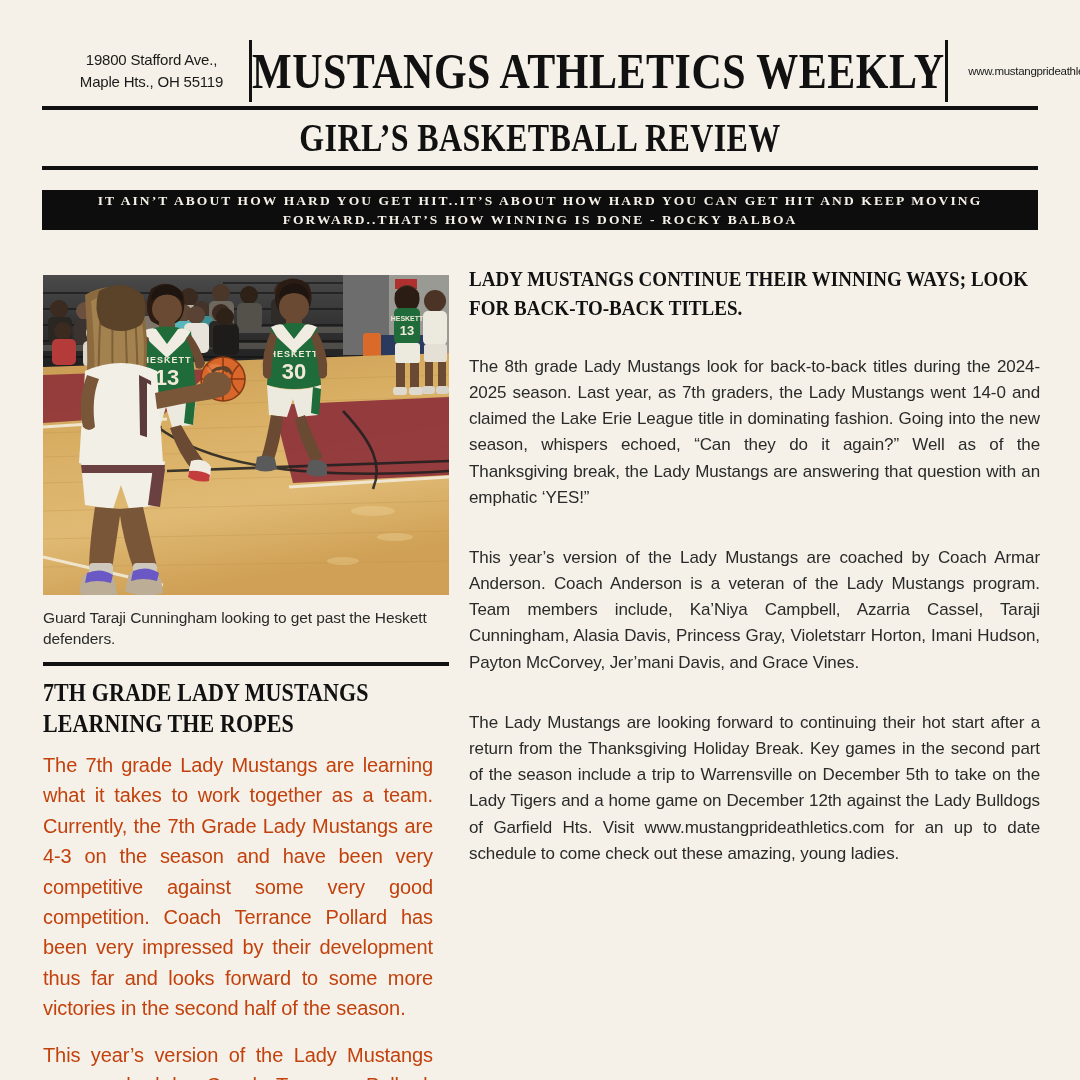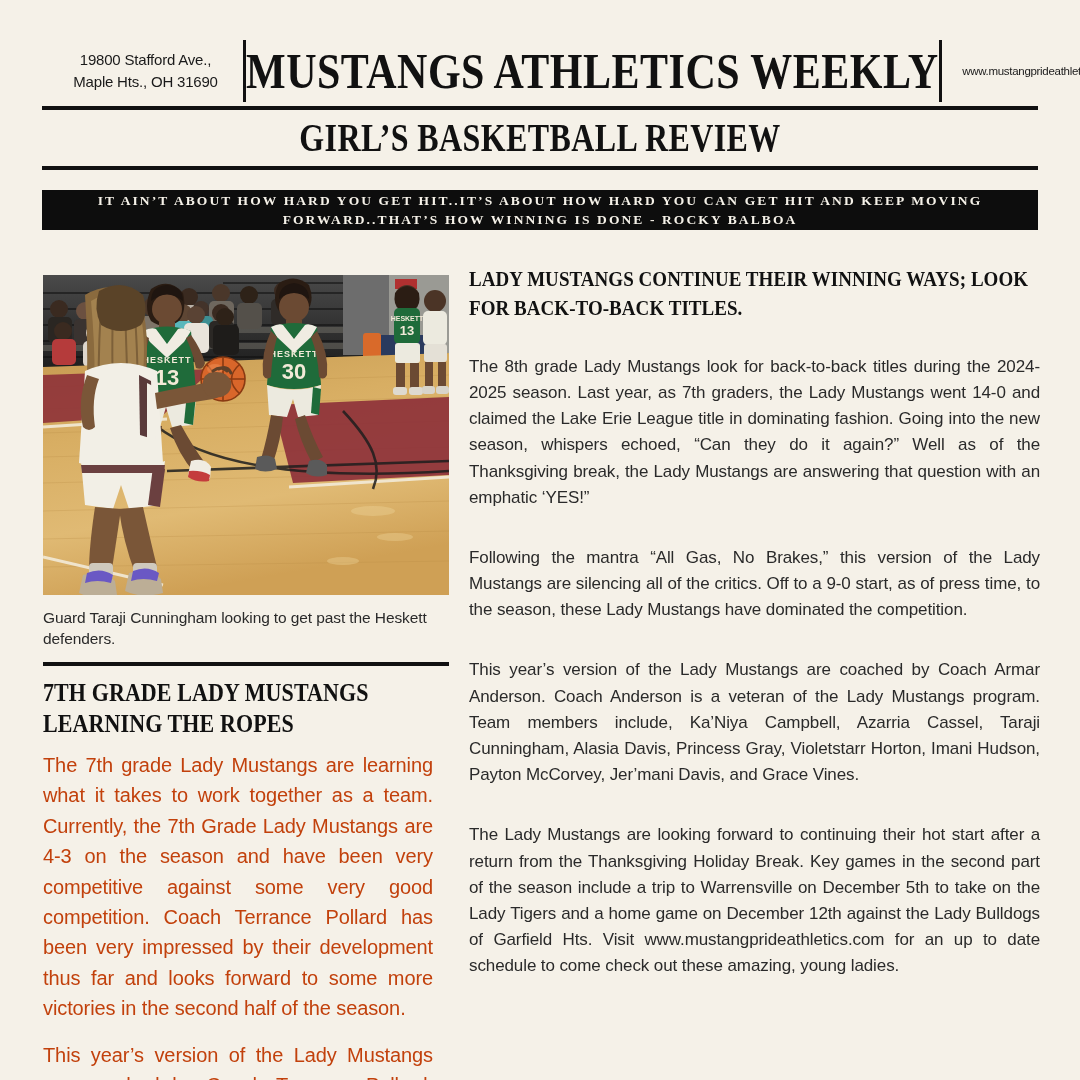--- a/index.html
+++ b/index.html
@@ -19,21 +19,21 @@
     position: relative;
     width: 1080px;
     height: 1080px;
     background: #f5f1e8;
     box-sizing: border-box;
   }
 
   
   .masthead {
     position: absolute;
-    left: 48px;
+    left: 54px;
     top: 40px;
     width: 996px;
     height: 62px;
     display: flex;
     align-items: center;
   }
   .masthead-address {
     width: 195px;
     flex: 0 0 195px;
     text-align: center;
@@ -208,21 +208,21 @@
   }
 </style>
 </head>
 <body>
 
 <div class="page">
 
   <div class="masthead">
     <div class="masthead-address">
       <div>19800 Stafford Ave.,</div>
-      <div>Maple Hts., OH 31690</div>
+      <div>Maple Hts., OH 55119</div>
     </div>
     <div class="vrule"></div>
     <div class="masthead-title">MUSTANGS ATHLETICS WEEKLY</div>
     <div class="vrule"></div>
     <div class="masthead-url">www.mustangprideathletics.com</div>
   </div>
 
   <div class="hrule hrule-1"></div>
   <div class="subhead">GIRL’S BASKETBALL REVIEW</div>
   <div class="hrule hrule-2"></div>
@@ -465,18 +465,17 @@
     <div class="caption">Guard Taraji Cunningham looking to get past the Heskett defenders.</div>
     <div class="section-rule"></div>
     <div class="section-head">7TH GRADE LADY MUSTANGS LEARNING THE ROPES</div>
     <p class="body">The 7th grade Lady Mustangs are learning what it takes to work together as a team. Currently, the 7th Grade Lady Mustangs are 4-3 on the season and have been very competitive against some very good competition. Coach Terrance Pollard has been very impressed by their development thus far and looks forward to some more victories in the second half of the season.</p>
     <p class="body">This year’s version of the Lady Mustangs are coached by Coach Terrance Pollard. Coach Pollard is in his second season with the Lady Mustangs. Team members include, Nyla Clark, Savannah Cleveland, London Coleman, Ja’nyla Griffin, Imani Haynes, Dion’ne Perry, Aiyannah Saleem and Paighton Young.</p>
   </div>
 
   <div class="right-col">
     <div class="deck">LADY MUSTANGS CONTINUE THEIR WINNING WAYS; LOOK FOR BACK-TO-BACK TITLES.</div>
     <p class="body">The 8th grade Lady Mustangs look for back-to-back titles during the 2024-2025 season. Last year, as 7th graders, the Lady Mustangs went 14-0 and claimed the Lake Erie League title in dominating fashion. Going into the new season, whispers echoed, “Can they do it again?” Well as of the Thanksgiving break, the Lady Mustangs are answering that question with an emphatic ‘YES!”</p>
-    <p class="body">Following the mantra “All Gas, No Brakes,” this version of the Lady Mustangs are silencing all of the critics.  Off to a 9-0 start, as of press time, to the season, these Lady Mustangs have dominated the competition.</p>
     <p class="body">This year’s version of the Lady Mustangs are coached by Coach Armar Anderson. Coach Anderson is a veteran of the Lady Mustangs program. Team members include, Ka’Niya Campbell, Azarria Cassel, Taraji Cunningham, Alasia Davis,  Princess Gray, Violetstarr Horton, Imani Hudson, Payton McCorvey,  Jer’mani Davis, and Grace Vines.</p>
     <p class="body">The Lady Mustangs are looking forward to continuing their hot start after a return from the Thanksgiving Holiday Break. Key games in the second part of the season include a trip to Warrensville on December 5th to take on the Lady Tigers and a home game on December 12th against the Lady Bulldogs of Garfield Hts. Visit www.mustangprideathletics.com for an up to date schedule to come check out these amazing, young ladies.</p>
   </div>
 
 </div>
 
 </body></html>

